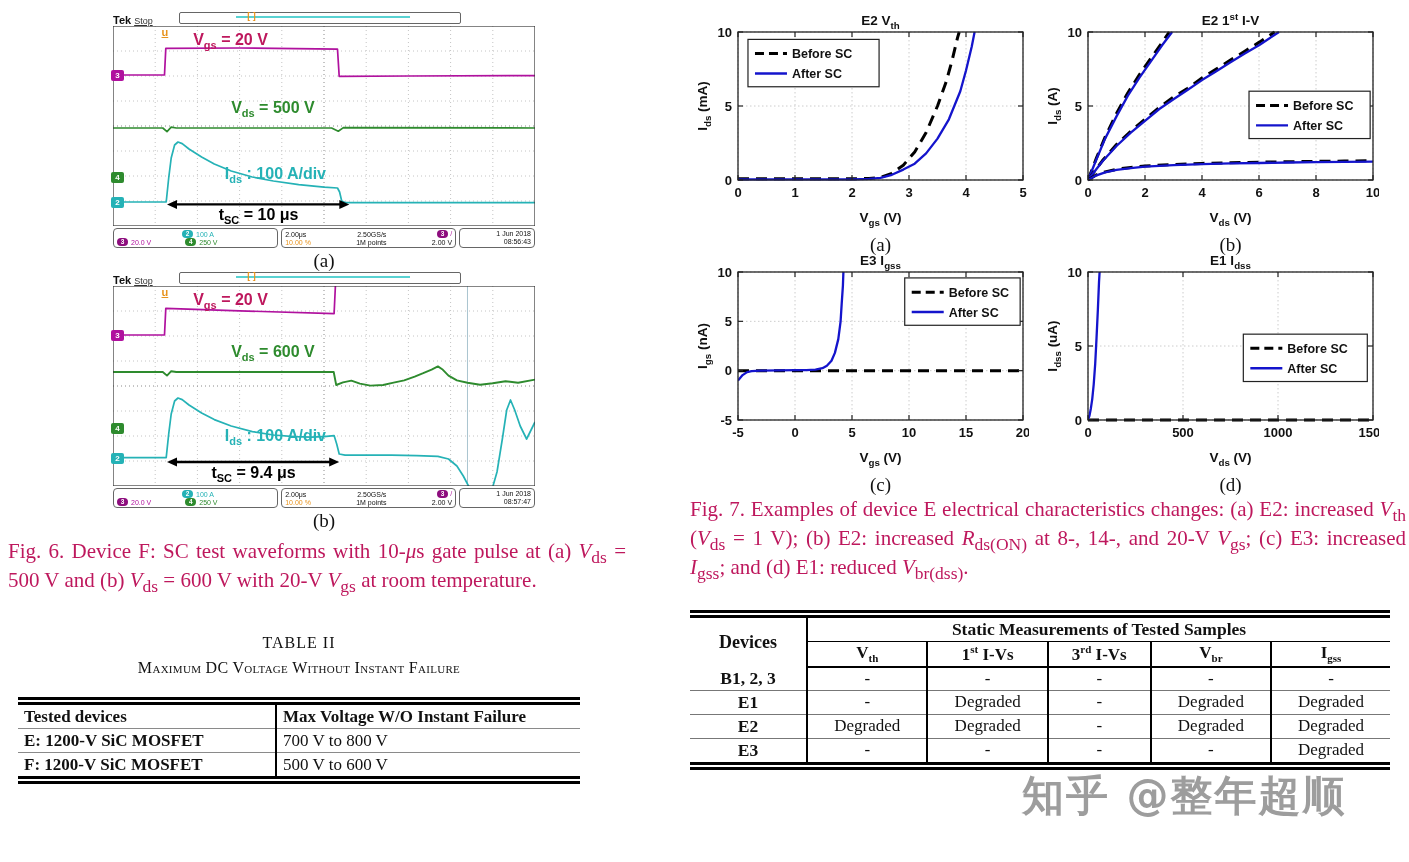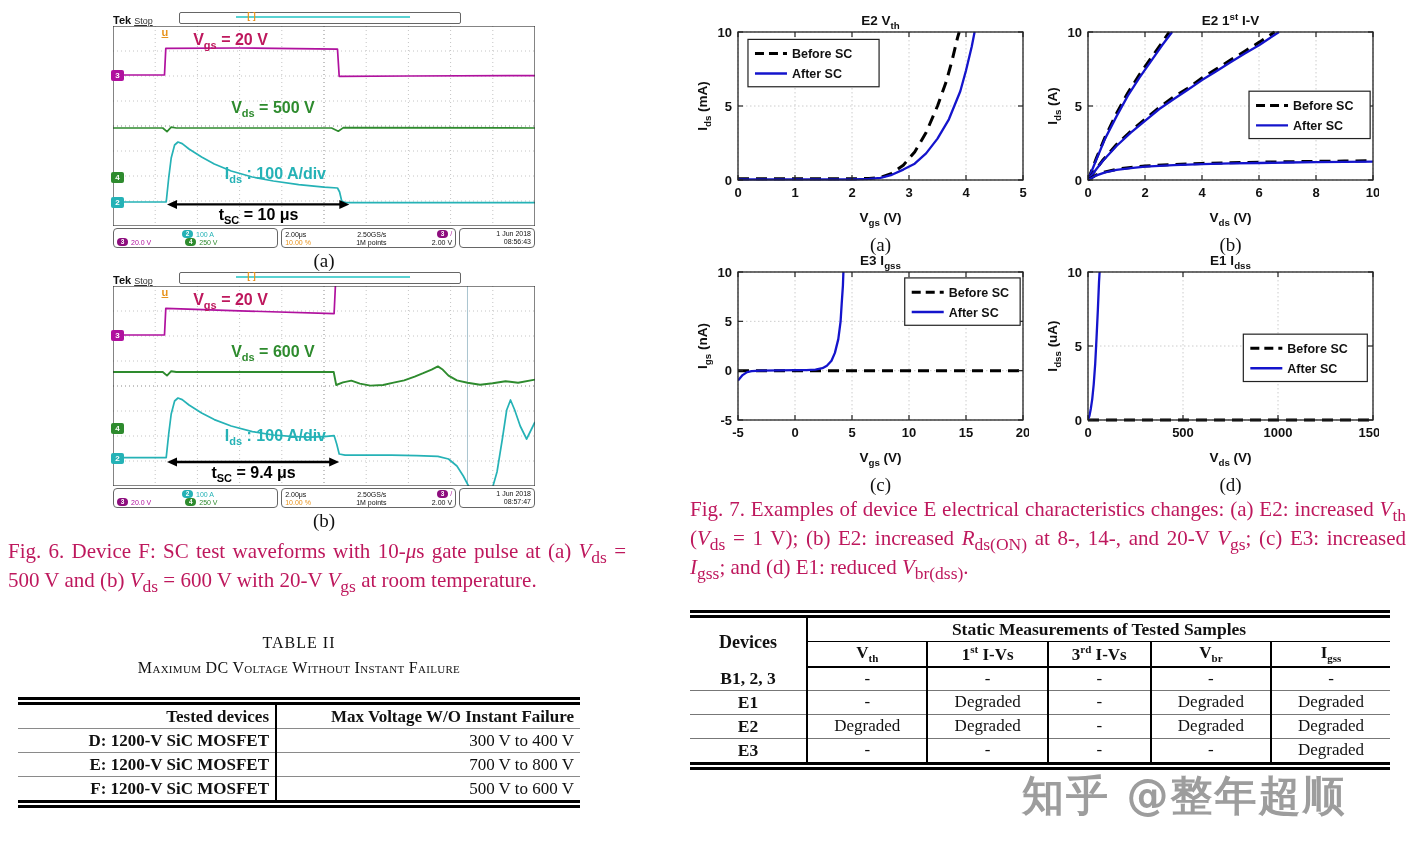--- a/index.html
+++ b/index.html
@@ -46,21 +46,21 @@
 
   
   .caption{position:absolute;font-size:21px;line-height:23px;text-align:justify;color:#be185d;}
   .tblock{position:absolute;}
   .tbl-title{text-align:center;font-size:16px;letter-spacing:1px;margin:0;font-weight:normal;}
   .tbl-sub{text-align:center;font-size:16px;font-variant:small-caps;letter-spacing:.3px;margin-top:7px;}
   .ptable{border-collapse:collapse;font-size:17px;}
   .tbl2-wrap,.tbl3-wrap{border-top:8px double #000;border-bottom:8px double #000;}
   .tbl2-wrap{margin:20px 0 0 10px;width:562px;}
   #table2 .ptable{width:562px;}
-  #table2 td,#table2 th{padding:1.5px 6px;text-align:right;border-top:1px solid #8a8a8a;}
+  #table2 td,#table2 th{padding:1.5px 6px;text-align:left;border-top:1px solid #8a8a8a;}
   #table2 tr:first-child th{border-top:none;}
   #table2 .c1{border-right:2px solid #000;width:245px;font-weight:bold;}
   #table2 th{font-weight:bold;}
   .tbl3-wrap{margin:18px 0 0 0;width:700px;}
   #table3 .ptable{width:700px;}
   #table3 th,#table3 td{padding:1px 4px;text-align:center;}
   #table3 .vline{border-right:2px solid #000;}
   #table3 .devcol{width:108px;font-weight:bold;font-size:18px;border-right:2px solid #000;}
   #table3 .gmeas{font-weight:bold;border-bottom:1.5px solid #000;font-size:17.5px;}
   #table3 .sub-h{font-weight:bold;border-bottom:2px solid #000;}
@@ -250,24 +250,20 @@
   <div class="tbl-sub">Maximum DC Voltage Without Instant Failure</div>
   <div class="tbl2-wrap">
     <table class="ptable">
       <thead>
         <tr>
           <th class="c1">Tested devices</th>
           <th>Max Voltage W/O Instant Failure</th>
         </tr>
       </thead>
       <tbody id="t2body">
-          <tr>
-            <td class="c1">D: 1200-V SiC MOSFET</td>
-            <td>300 V to 400 V</td>
-          </tr>
           <tr>
             <td class="c1">E: 1200-V SiC MOSFET</td>
             <td>700 V to 800 V</td>
           </tr>
           <tr>
             <td class="c1">F: 1200-V SiC MOSFET</td>
             <td>500 V to 600 V</td>
           </tr>
         </tbody>
     </table>

